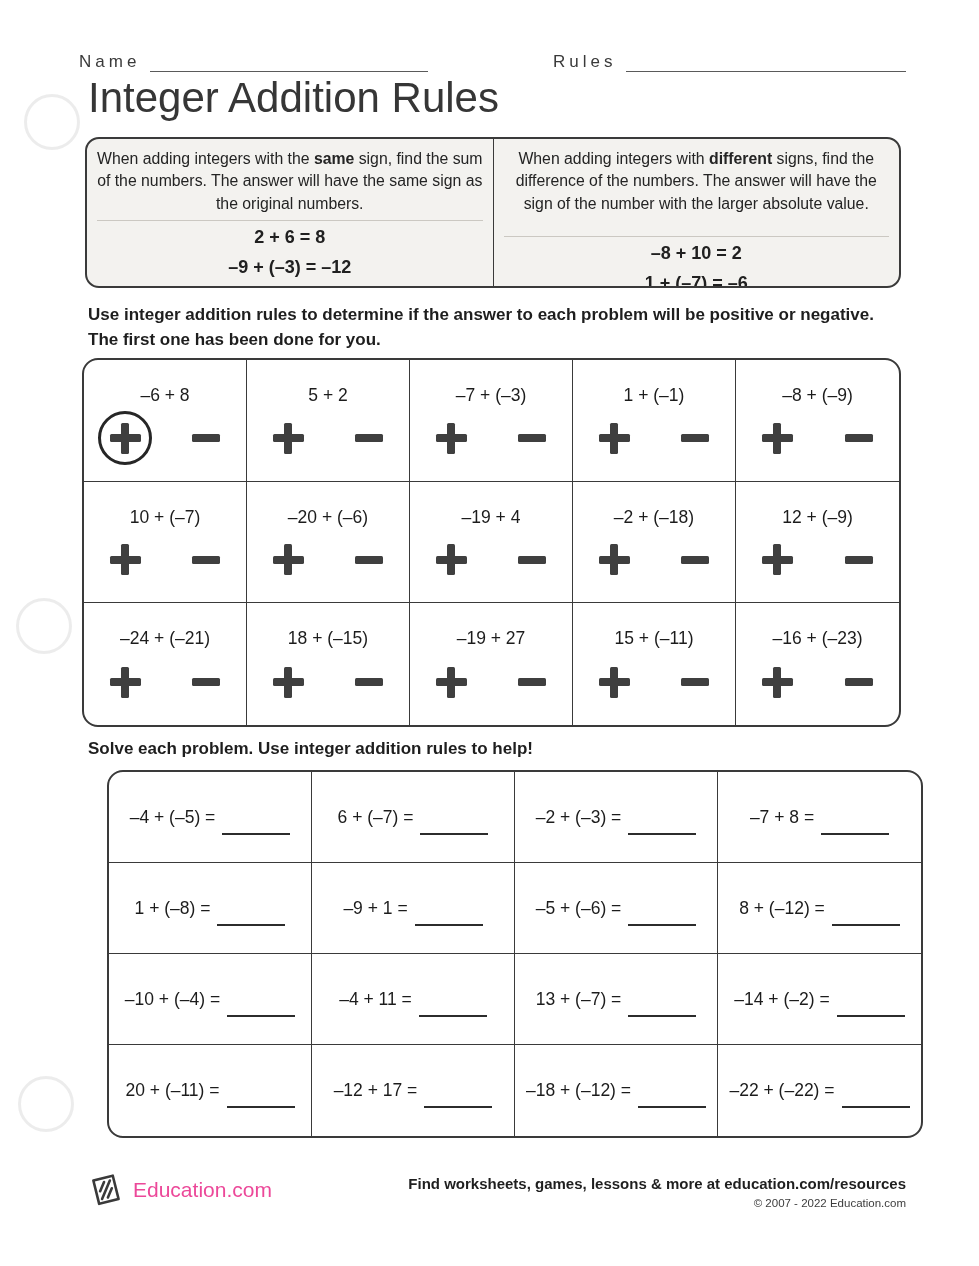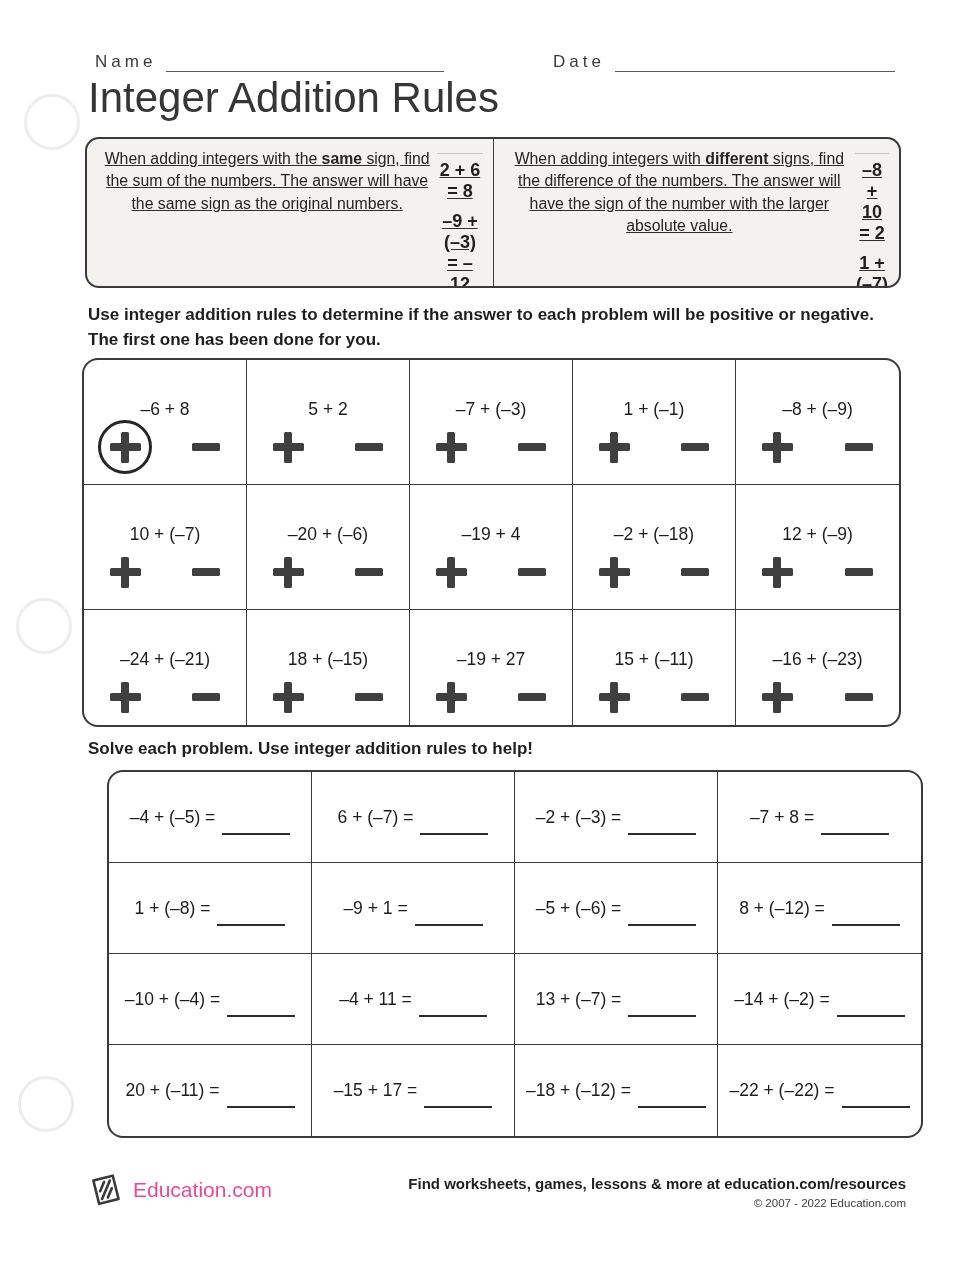--- a/index.html
+++ b/index.html
@@ -16,39 +16,39 @@
   
   .hole { position:absolute; width:56px; height:56px; border-radius:50%;
           border:3px solid rgba(110,110,110,0.13); background:transparent; }
   .hole1 { left:24px; top:94px; }
   .hole2 { left:16px; top:598px; }
   .hole3 { left:18px; top:1076px; }
 
   
   .field { position:absolute; display:flex; align-items:flex-end; gap:10px;
            font-size:17px; letter-spacing:4px; color:#3a3a3a; }
-  .name-field { top:52px; left:95px; }
+  .name-field { top:52px; left:79px; }
   .date-field { top:52px; left:553px; }
   .write-line { display:inline-block; border-bottom:1.6px solid #5a5a5a; height:20px; }
   .name-line { width:278px; }
   .date-line { width:280px; }
 
   .page-title {
     position:absolute; top:74px; left:88px;
     font-size:42px; font-weight:normal; letter-spacing:0px; color:#363636;
   }
 
   
   .rules-box {
     position:absolute; left:85px; top:137px; width:816px; height:151px;
     border:2.2px solid #3a3a3a; border-radius:14px;
     background:#f3f2ef; display:flex; overflow:hidden;
   }
-  .rule-half { flex:1; padding:9px 10px 17px; display:flex; flex-direction:row;text-decoration:underline; }
-  .rule-right { border-left:1.8px solid #3a3a3a; }
+  .rule-half { flex:1; padding:9px 10px 17px; display:flex; flex-direction:column; }
+  .rule-right { border-left:1.8px solid #3a3a3a;gap:16px; }
   .rule-text { font-size:15.8px; line-height:1.42; text-align:center; color:#242424; }
   .rule-text b { font-weight:bold; }
   .rule-examples { margin-top:5px; padding-top:6px; border-top:1px solid #cbc8c2;
                    display:flex; flex-direction:column; gap:9px; }
   .rule-example { text-align:center; font-weight:bold; font-size:18px; color:#202020; }
 
   
   .instr1 { position:absolute; left:88px; top:303px; width:814px;
             font-weight:bold; font-size:17px; line-height:1.45; color:#1e1e1e; }
   .instr2 { position:absolute; left:88px; top:739px;
@@ -58,21 +58,21 @@
   .sign-grid {
     position:absolute; left:82px; top:358px; width:819px; height:369px;
     border:2.2px solid #3a3a3a; border-radius:16px; overflow:hidden;
     display:grid; grid-template-columns:repeat(5,1fr); grid-auto-rows:1fr;
     background:#fff;
   }
   .scell { border-right:1.6px solid #3a3a3a; border-bottom:1.6px solid #3a3a3a;
            display:flex; flex-direction:column; }
   .scell:nth-child(5n) { border-right:none; }
   .scell:nth-child(n+11) { border-bottom:none; }
-  .sexpr { text-align:center; padding-top:25px; font-size:17.5px; color:#1c1c1c;margin-top:14px; }
+  .sexpr { text-align:center; padding-top:25px; font-size:17.5px; color:#1c1c1c; }
   .choices { flex:1; display:flex; align-items:center; justify-content:space-between;
              padding:0 16px 10px 14px; }
   .plus-wrap { width:54px; height:54px; display:flex; align-items:center; justify-content:center;
                border:3.5px solid transparent; border-radius:50%; cursor:pointer; }
   .plus-wrap.circled { border-color:#262626; }
   .plus { position:relative; width:31px; height:31px; display:inline-block; }
   .plus::before { content:""; position:absolute; left:50%; top:0; width:8px; height:100%;
                   transform:translateX(-50%); background:#3f3f3f; border-radius:1.5px; }
   .plus::after  { content:""; position:absolute; top:50%; left:0; height:8px; width:100%;
                   transform:translateY(-50%); background:#3f3f3f; border-radius:1.5px; }
@@ -109,21 +109,21 @@
 
   <div class="hole hole1"></div>
   <div class="hole hole2"></div>
   <div class="hole hole3"></div>
 
   <div class="field name-field">
     <span>Name</span>
     <span class="write-line name-line"></span>
   </div>
   <div class="field date-field">
-    <span>Date</span>
+    <span>Rules</span>
     <span class="write-line date-line"></span>
   </div>
 
   <h1 class="page-title">Integer Addition Rules</h1>
 
   <div class="rules-box">
     <div class="rule-half rule-left">
       <p class="rule-text"><span>When adding integers with the </span><b>same</b><span> sign, find the sum of the numbers. The answer will have the same sign as the original numbers.</span></p>
       <div class="rule-examples">
         <div class="rule-example">2 + 6 = 8</div>
@@ -326,21 +326,21 @@
       </div>
       <div class="qcell">
         <span class="qexpr">–14 + (–2) =</span>
         <span class="qblank"></span>
       </div>
       <div class="qcell">
         <span class="qexpr">20 + (–11) =</span>
         <span class="qblank"></span>
       </div>
       <div class="qcell">
-        <span class="qexpr">–15 + 17 =</span>
+        <span class="qexpr">–12 + 17 =</span>
         <span class="qblank"></span>
       </div>
       <div class="qcell">
         <span class="qexpr">–18 + (–12) =</span>
         <span class="qblank"></span>
       </div>
       <div class="qcell">
         <span class="qexpr">–22 + (–22) =</span>
         <span class="qblank"></span>
       </div>

